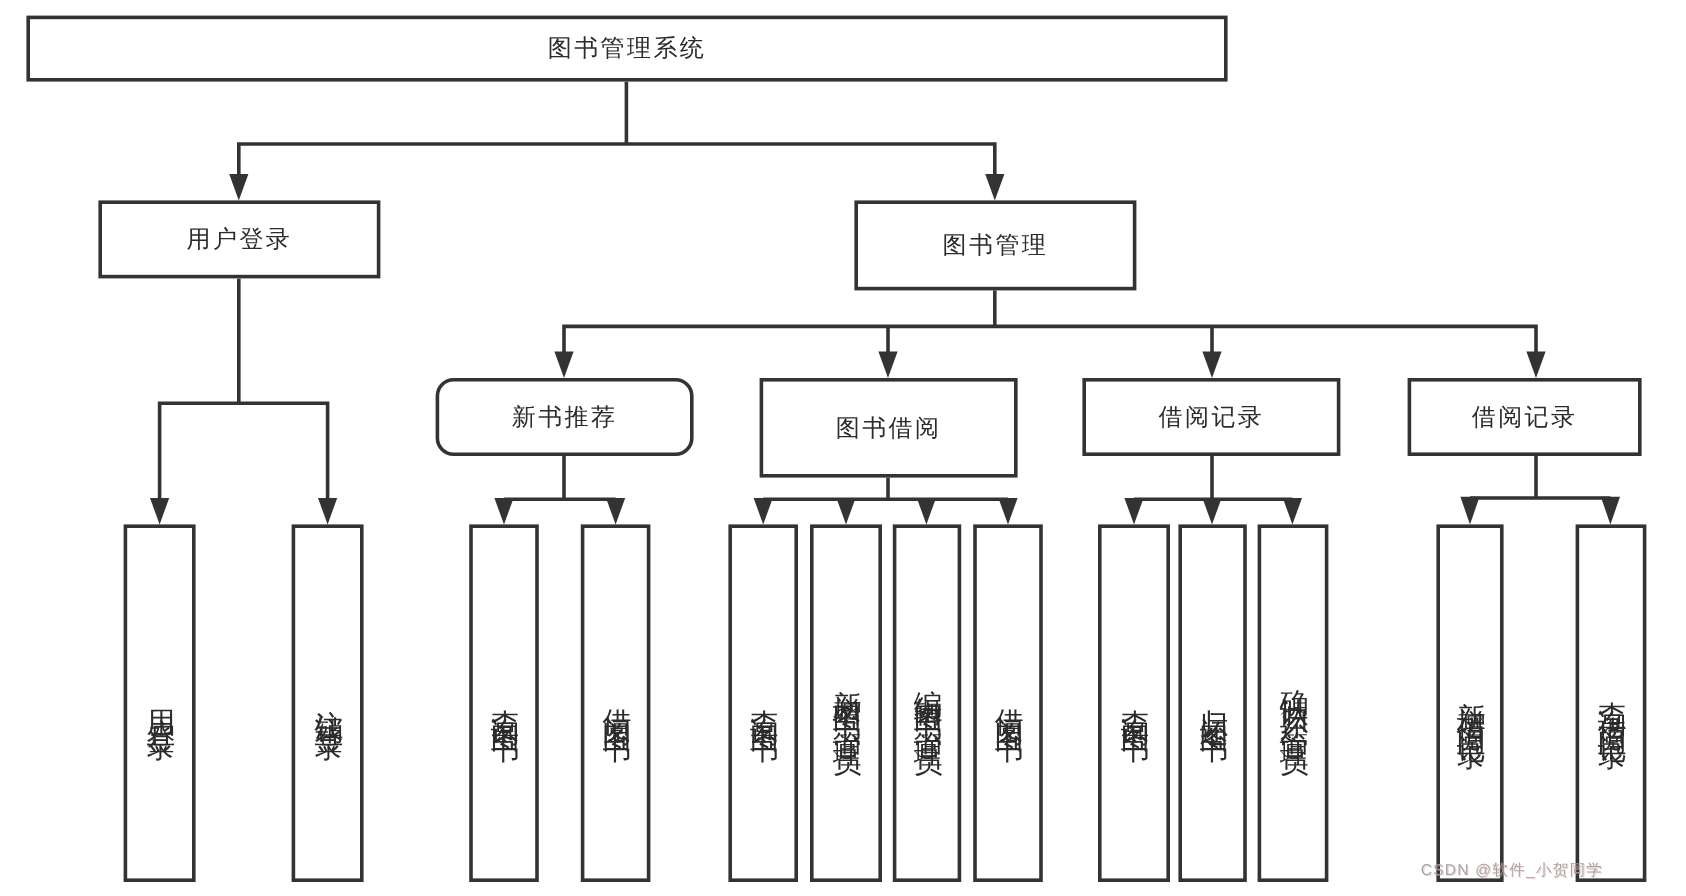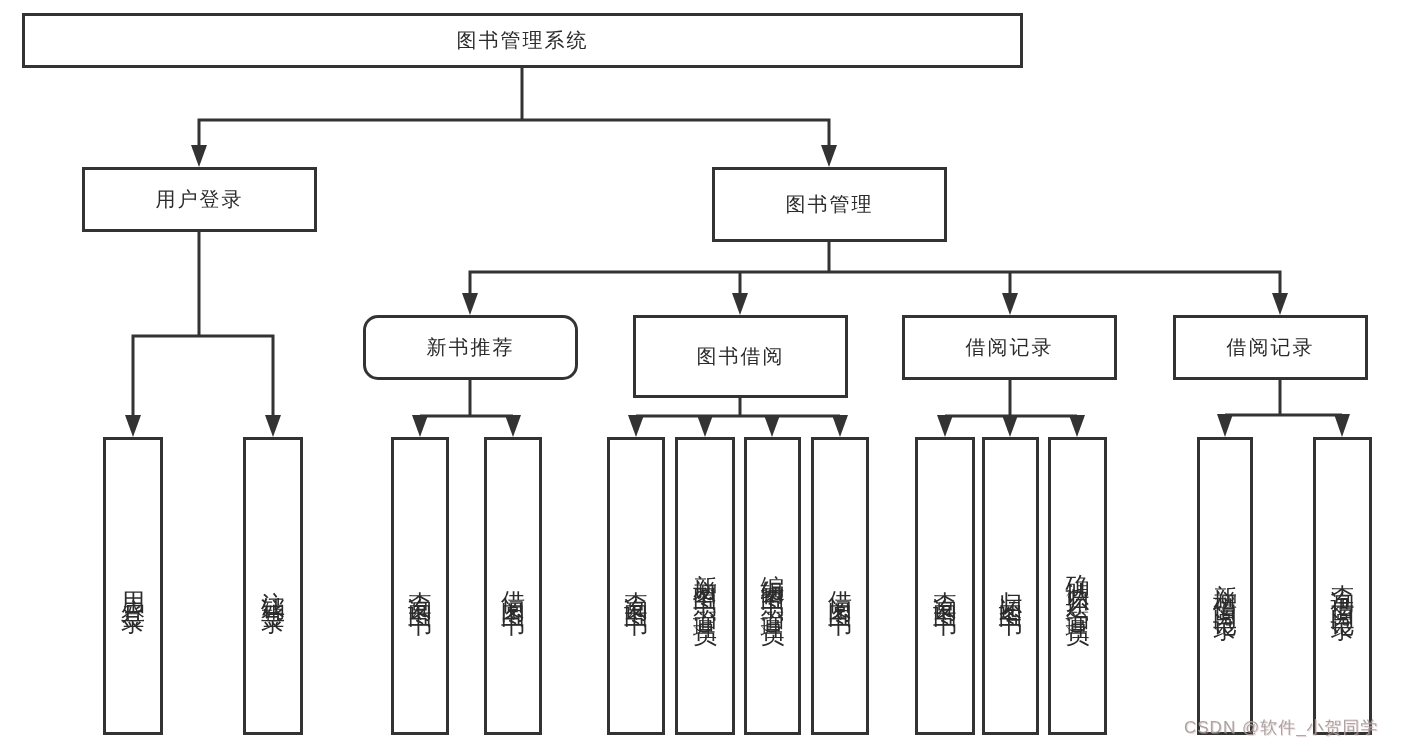--- a/index.html
+++ b/index.html
@@ -44,21 +44,21 @@
     text-orientation: mixed;
     font-size: 24px;
     letter-spacing: 7px;
     line-height: 1;
     white-space: nowrap;
   }
   .watermark {
     position: absolute;
     left: 1184px;
     top: 716px;
-    font-size: 17px;
+    font-size: 13px;
     letter-spacing: 1px;
     color: var(--watermark);
     opacity: 0.92;
     text-shadow: 1px 1px 0 rgba(235, 160, 160, 0.45);
     white-space: nowrap;
     z-index: 5;
   }
 </style>
 </head>
 <body>

